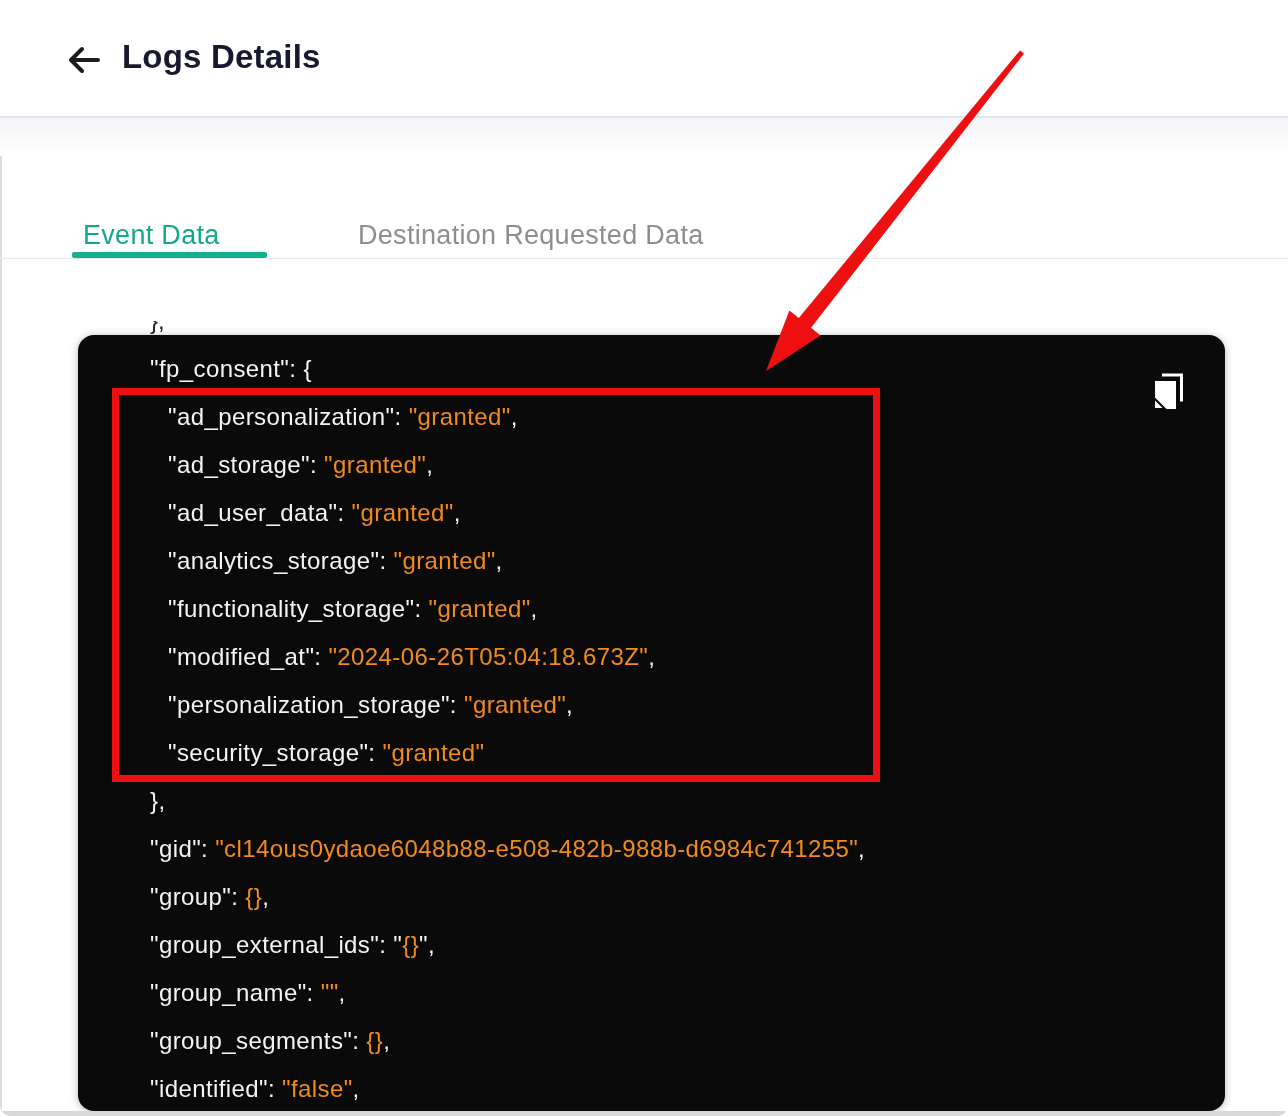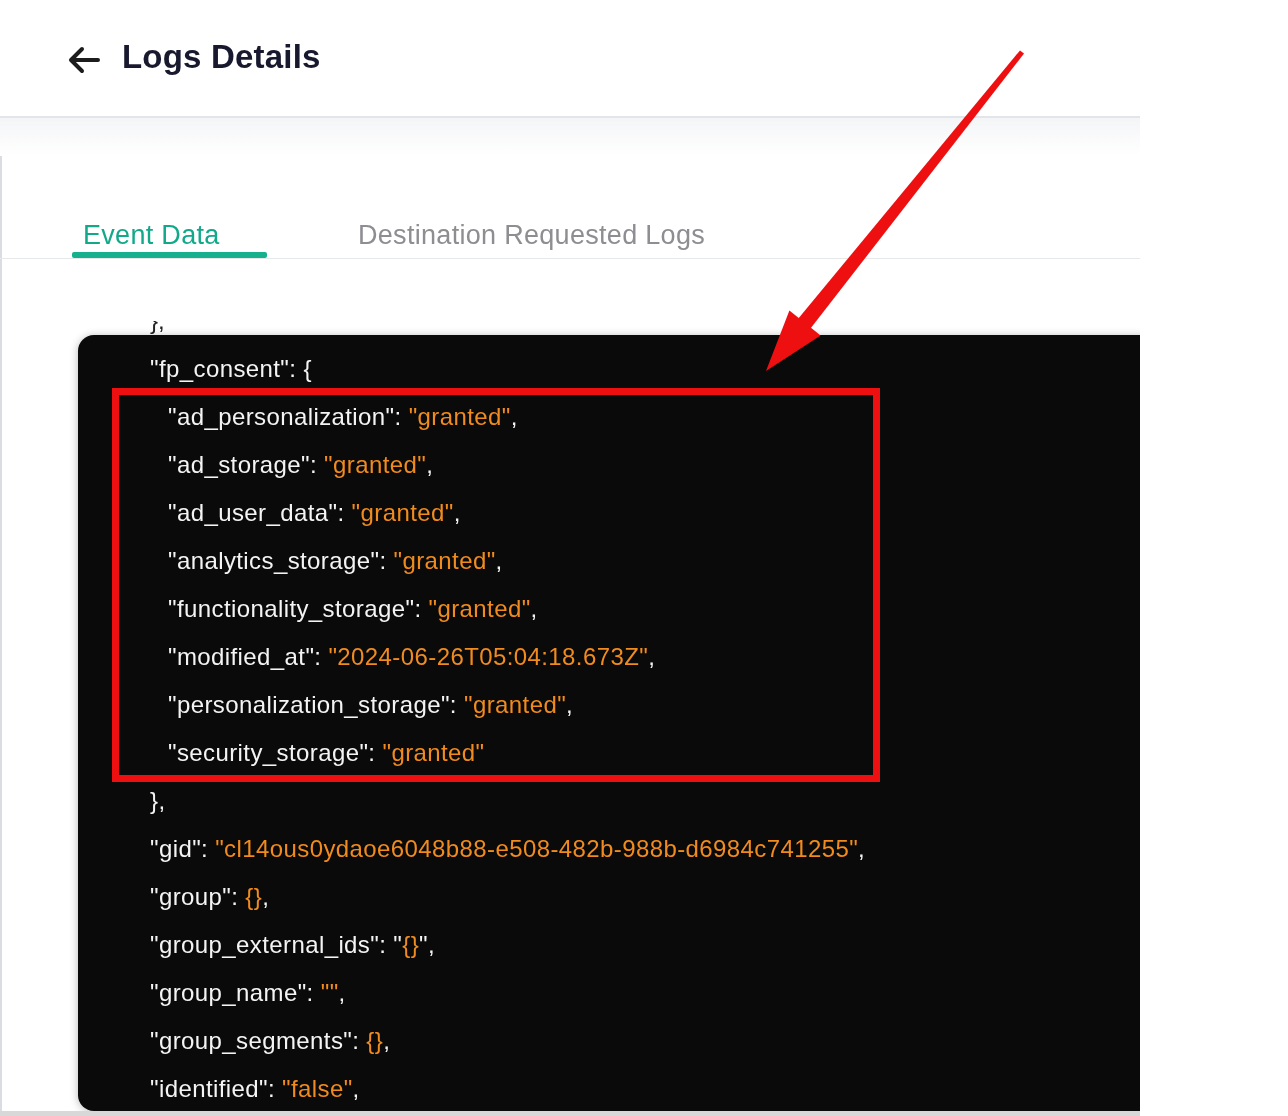--- a/index.html
+++ b/index.html
@@ -1,23 +1,24 @@
 <!DOCTYPE html>
 <html><head>
 <meta charset="utf-8">
 <style>
   * { margin: 0; padding: 0; box-sizing: border-box; }
   html, body { background: #fff; }
   .page {
     position: relative;
-    width: 1140px;
+    width: 1288px;
     height: 1116px;
     background: #ffffff;
     overflow: hidden;
     font-family: "Liberation Sans", sans-serif;
+    border-radius: 11px;
   }
   .left-edge {
     position: absolute;
     left: 0; top: 0;
     width: 2px; height: 1116px;
     background: #d9dde2;
   }
   
   .header { position: absolute; left: 0; top: 0; width: 1288px; height: 116px; background: #fff; }
   .back-btn {
@@ -127,21 +128,21 @@
           <path d="M32 16 H6 M16 5 L5 16 L16 27" fill="none" stroke="#1c1c1c" stroke-width="4" stroke-linecap="round" stroke-linejoin="round"></path>
         </svg>
       </span>
     </button>
     <div class="page-title">Logs Details</div>
   </div>
   <div class="divider-1"></div>
   <div class="header-shade"></div>
 
   <button class="tab-label tab-active">Event Data</button>
-  <button class="tab-label tab-inactive">Destination Requested Logs</button>
+  <button class="tab-label tab-inactive">Destination Requested Data</button>
   <div class="tab-underline"></div>
   <div class="divider-2"></div>
 
   <div class="clipped-line">
     <span>},</span>
   </div>
 
   <div class="code-card">
     <div class="code-lines">
         <div class="code-line i1"><span class="k">"fp_consent": {</span></div>

